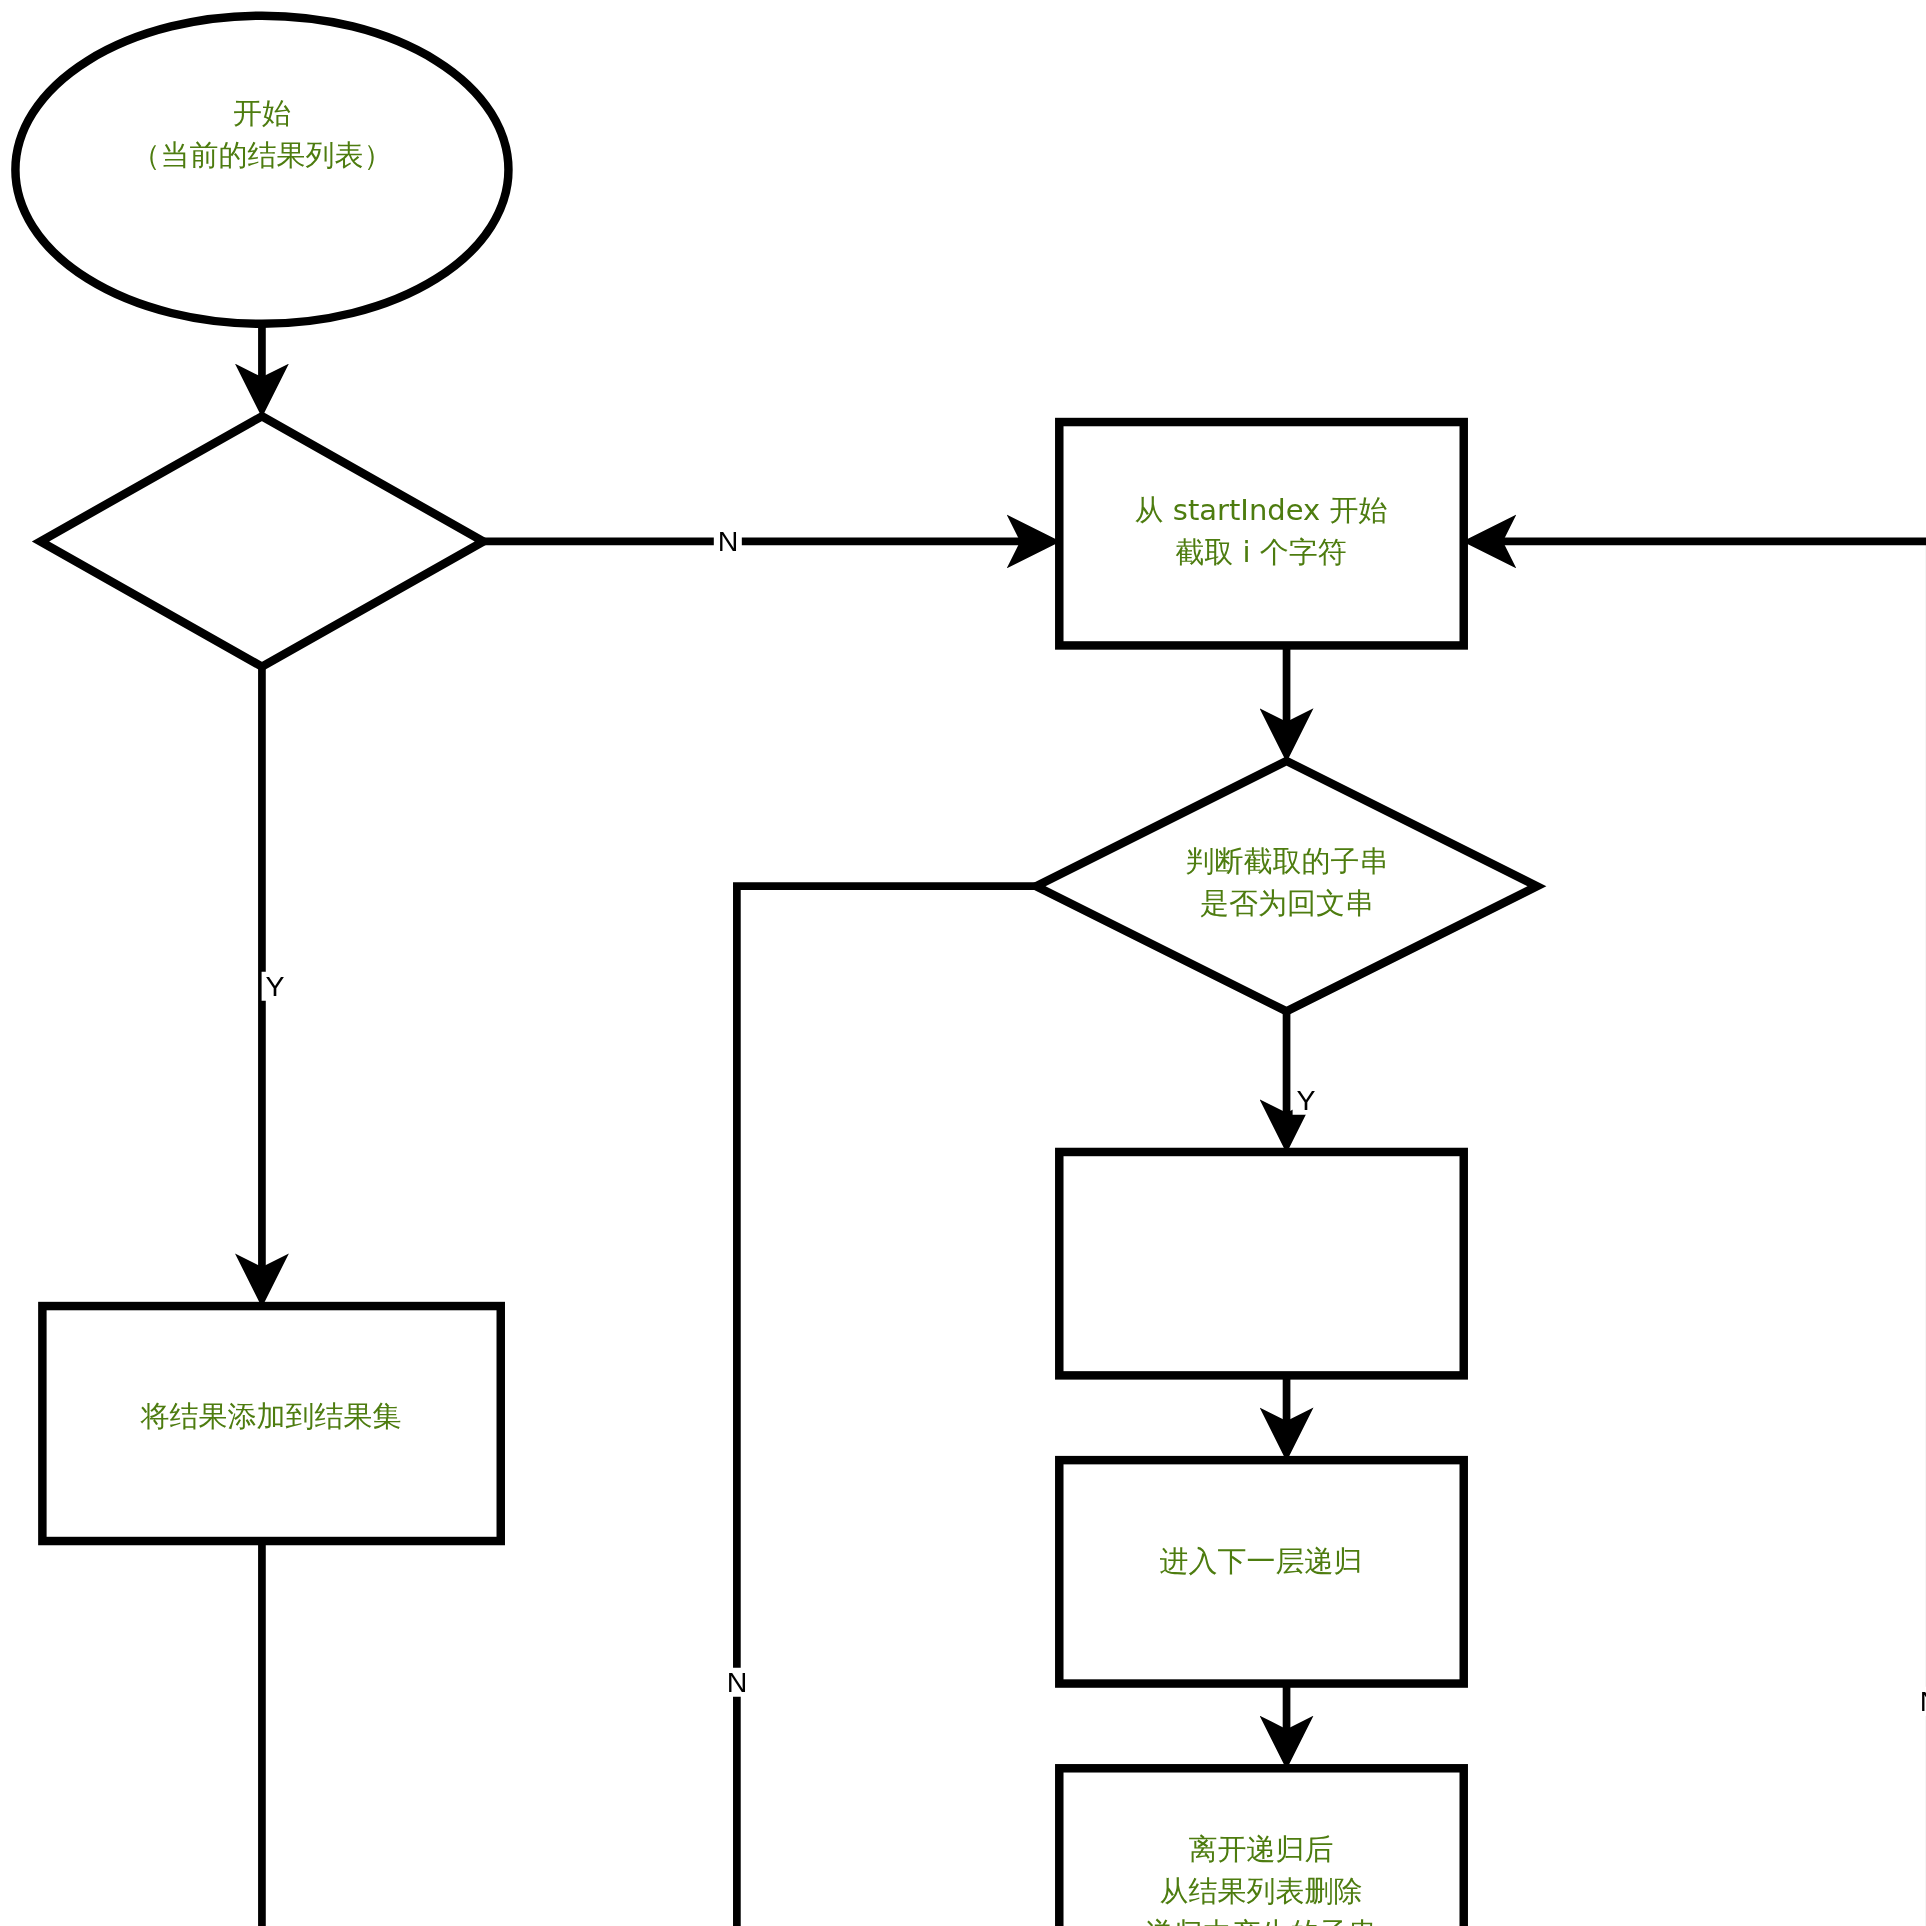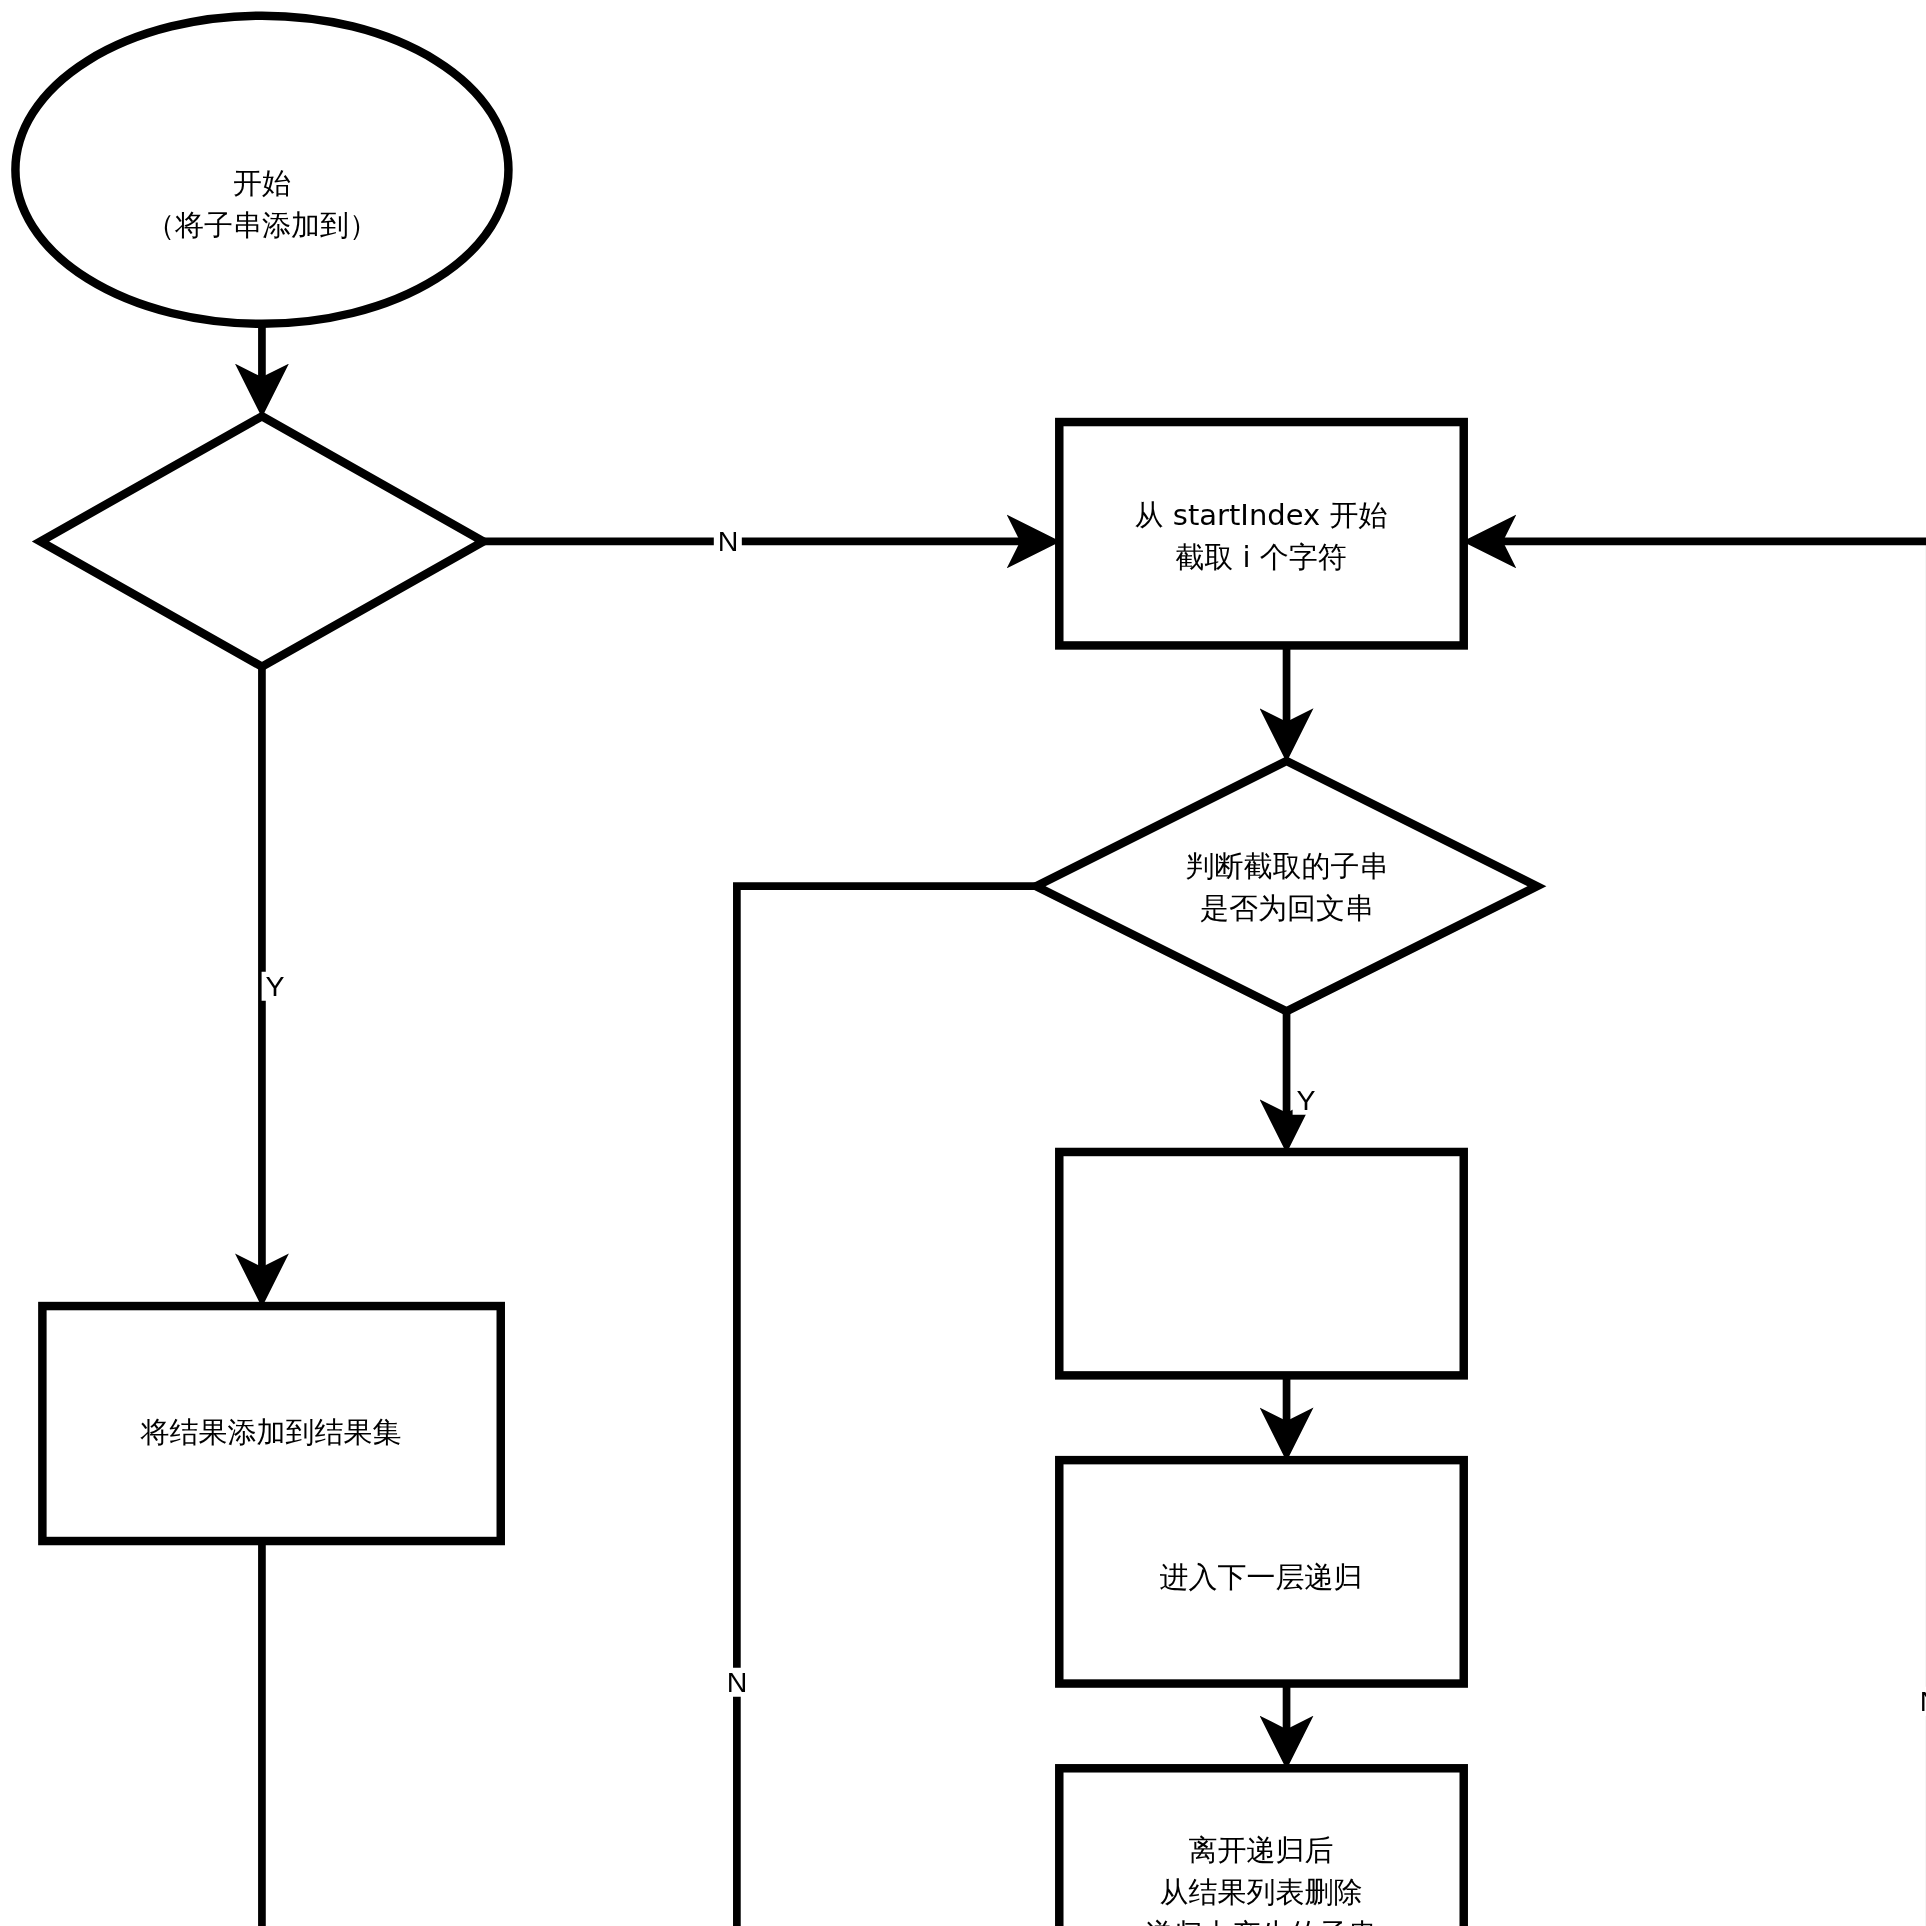--- a/index.html
+++ b/index.html
@@ -4,23 +4,23 @@
 <style>
   html,body{margin:0;padding:0;background:#ffffff;}
   body{font-family:"Liberation Sans","DejaVu Sans",sans-serif;}
   #stage{position:relative;width:2003px;height:2589px;background:#ffffff;overflow:hidden;}
   svg{position:absolute;left:0;top:0;width:2003px;height:2589px;}
   .nodeText{
     position:absolute;
     display:flex;
     flex-direction:column;
     align-items:center;
-    justify-content:flex-end;
+    justify-content:flex-start;
     text-align:center;
-    color:#000000;
+    color:#4d7c0f;
     font-family:"DejaVu Sans","Liberation Sans",sans-serif;
     font-size:29px;
     line-height:1.45;
     pointer-events:none;
     white-space:nowrap;
   }
   .nodeText .ln{display:block;}
   .edgeLabel{
     position:absolute;
     color:#000000;
@@ -93,21 +93,21 @@
 
       <path d="M 3990 6255 L 5010 6255 L 5010 1405 L 3820 1405" marker-end="url(#arrow)" stroke-width="20"></path>
 
       <path d="M 680 4000 L 680 5905" marker-end="url(#arrow)" stroke-width="20"></path>
 
     </g>
   </svg>
 
   <div class="nodeText" style="left:15.4px;top:92px;width:493px;height:154px;">
     <span class="ln">开始</span>
-    <span class="ln">（将子串添加到）</span>
+    <span class="ln">（当前的结果列表）</span>
   </div>
 
 
   <div class="nodeText" style="left:1059px;top:489px;width:404px;height:89px;">
     <span class="ln">从 startIndex 开始</span>
     <span class="ln">截取 i 个字符</span>
   </div>
 
   <div class="nodeText" style="left:42px;top:1395px;width:458px;height:58px;">
     <span class="ln">将结果添加到结果集</span>

